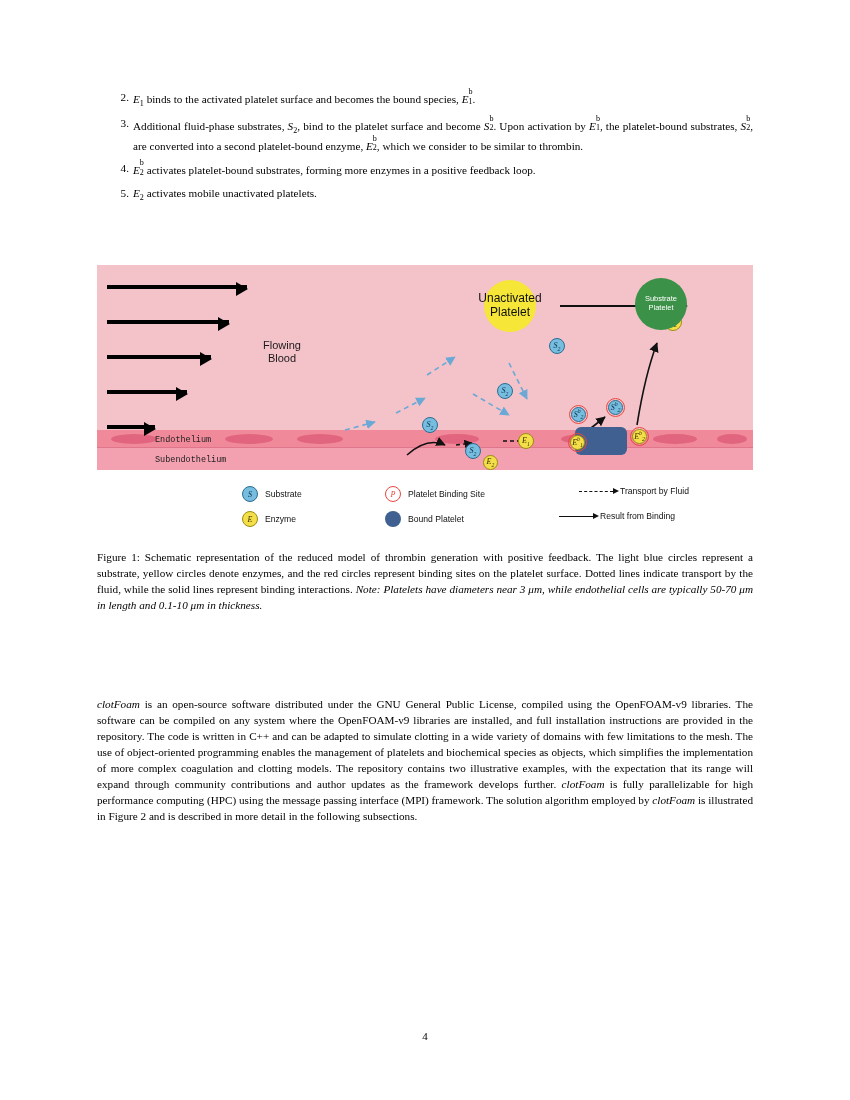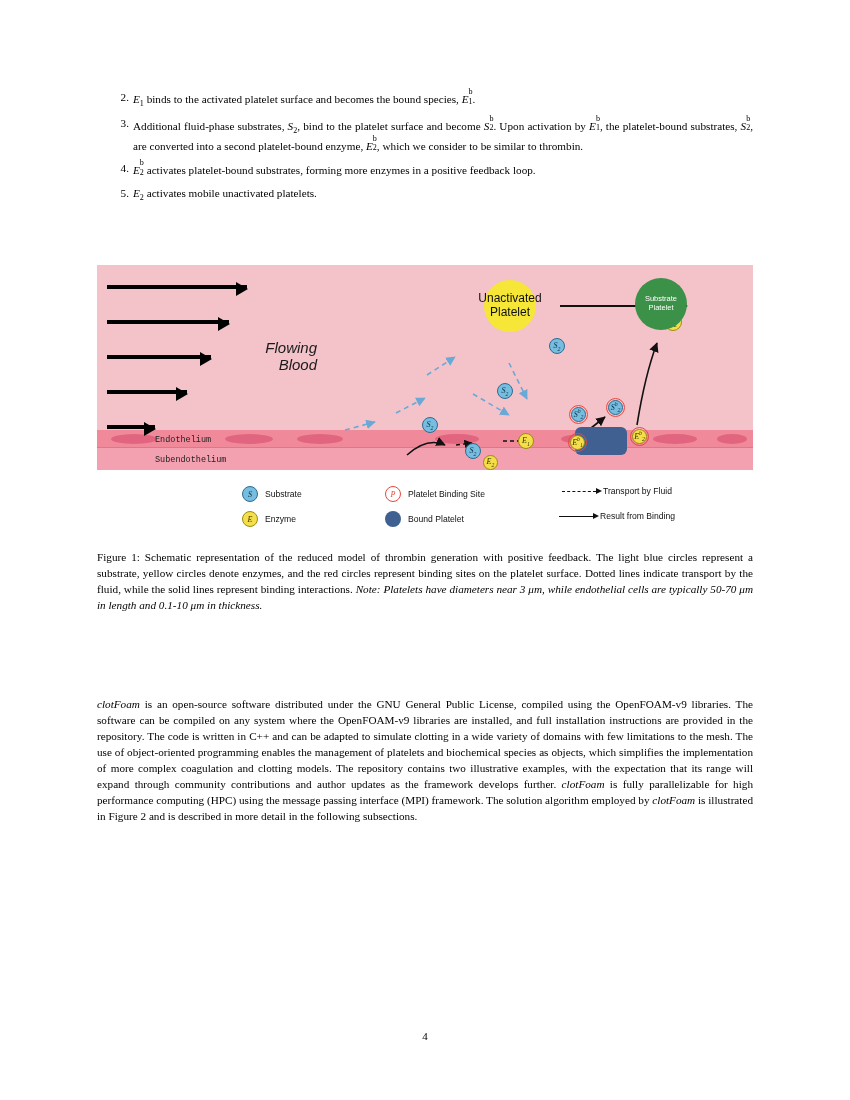--- a/index.html
+++ b/index.html
@@ -108,25 +108,24 @@
   }
   .label-endo {
     position: absolute;
     font-family: Liberation Mono, monospace;
     font-size: 8.5px;
     color: #222;
   }
   .flow-label {
     position: absolute;
     font-family: "Liberation Sans", sans-serif;
-    font-size: 15px;
+    font-size: 11px;
     color: #1a1a1a;
     line-height: 1.15;
-    text-align: right;
-    font-style: italic;
+    text-align: center;
   }
   .arrow-flow {
     position: absolute;
     height: 0;
     border-top: 4px solid #000;
   }
   .arrow-flow::after {
     content: "";
     position: absolute;
     right: -1px;
@@ -428,21 +427,21 @@
       <span>Enzyme</span>
     </div>
     <div class="legend-item" style="left:288px; top:8px;">
       <span class="lg-circle lg-site">P</span>
       <span>Platelet Binding Site</span>
     </div>
     <div class="legend-item" style="left:288px; top:33px;">
       <span class="lg-plt"></span>
       <span>Bound Platelet</span>
     </div>
-    <div class="legend-item" style="left:465px; top:8px;">
+    <div class="legend-item" style="left:482px; top:8px;">
       <span class="lg-dashed"></span>
       <span>Transport by Fluid</span>
     </div>
     <div class="legend-item" style="left:462px; top:33px;text-align:right;">
       <span class="lg-solid"></span>
       <span>Result from Binding</span>
     </div>
   </div>
 
   <div class="caption">Figure 1: Schematic representation of the reduced model of thrombin generation with positive feedback. The light blue circles represent a substrate, yellow circles denote enzymes, and the red circles represent binding sites on the platelet surface. Dotted lines indicate transport by the fluid, while the solid lines represent binding interactions. <i>Note: Platelets have diameters near 3 μm, while endothelial cells are typically 50-70 μm in length and 0.1-10 μm in thickness.</i></div>

